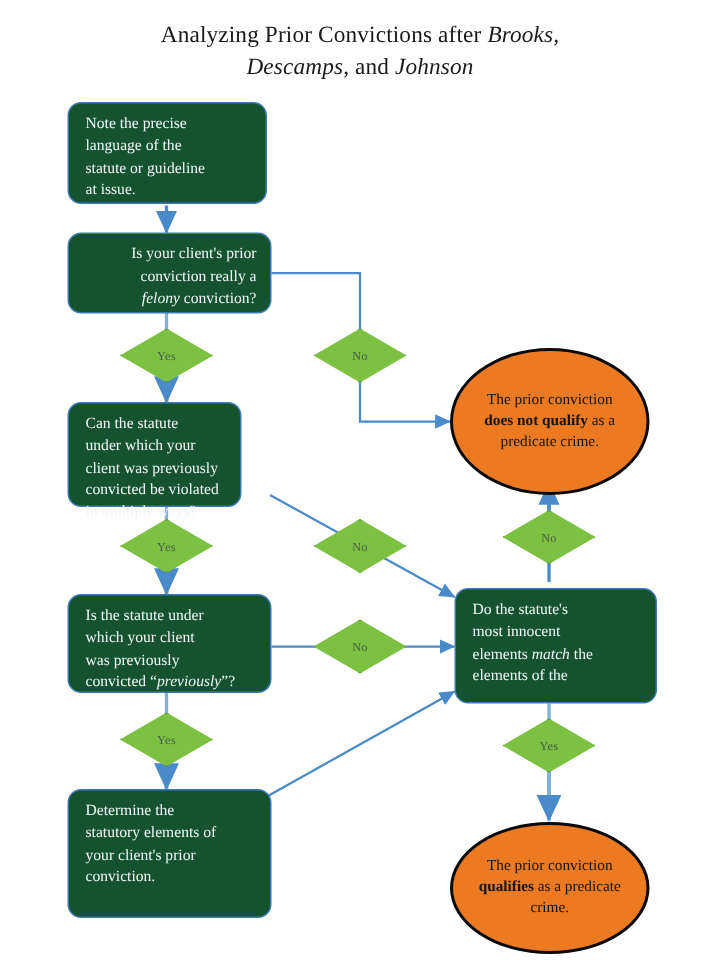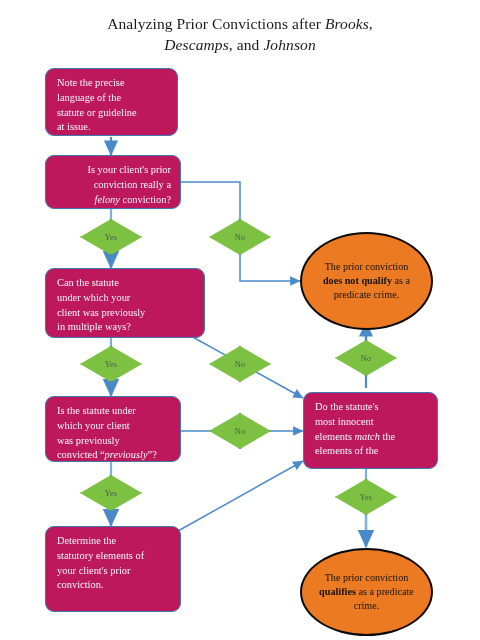--- a/index.html
+++ b/index.html
@@ -42,21 +42,21 @@
     left: 0;
     top: 0;
     width: 480px;
     height: 640px;
   }
 
   
   .node-box {
     position: absolute;
     box-sizing: border-box;
-    background: #be185d;
+    background: #14532d;
     border: 1px solid #3c7ab4;
     border-radius: 9px;
     color: #f2f7fb;
     font-size: 10.4px;
     line-height: 1.42;
     padding: 7px 9px 6px 11px;
     text-align: left;
     z-index: 3;
   }
   .node-box .it { font-style: italic; }
@@ -161,24 +161,25 @@
     <div>statute or guideline</div>
     <div>at issue.</div>
   </div>
 
   <div class="node-box" style="left:45px; top:155px; width:136px; height:54px;text-align:right;">
     <div>Is your client's prior</div>
     <div>conviction really a</div>
     <div><span class="it">felony</span><span> conviction?</span></div>
   </div>
 
-  <div class="node-box" style="left:45px; top:268px; width:160px; height:70px;">
+  <div class="node-box" style="left:45px; top:268px; width:116px; height:70px;">
     <div>Can the statute</div>
     <div>under which your</div>
     <div>client was previously</div>
+    <div>convicted be violated</div>
     <div>in multiple ways?</div>
   </div>
 
   <div class="node-box" style="left:45px; top:396px; width:136px; height:66px;">
     <div>Is the statute under</div>
     <div>which your client</div>
     <div>was previously</div>
     <div><span>convicted “</span><span class="it">previously</span><span>”?</span></div>
   </div>
 

